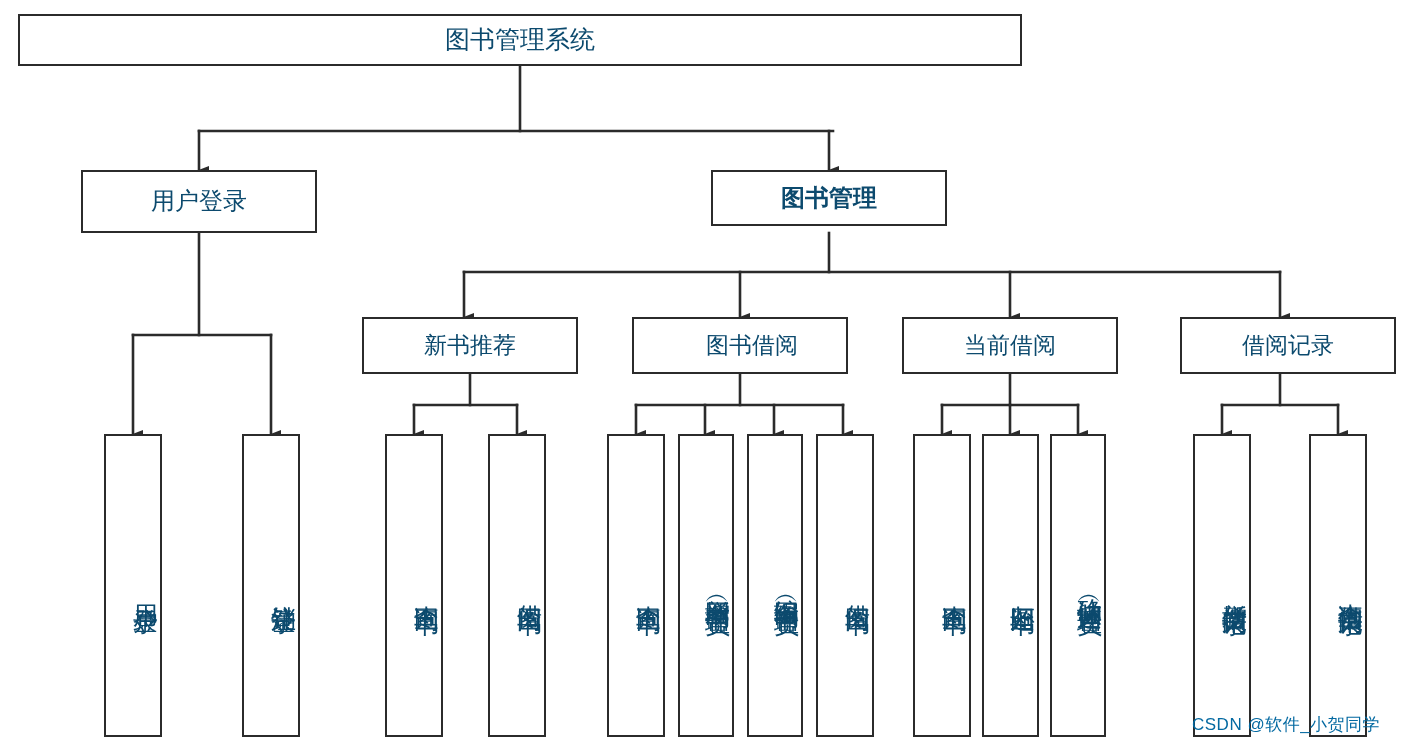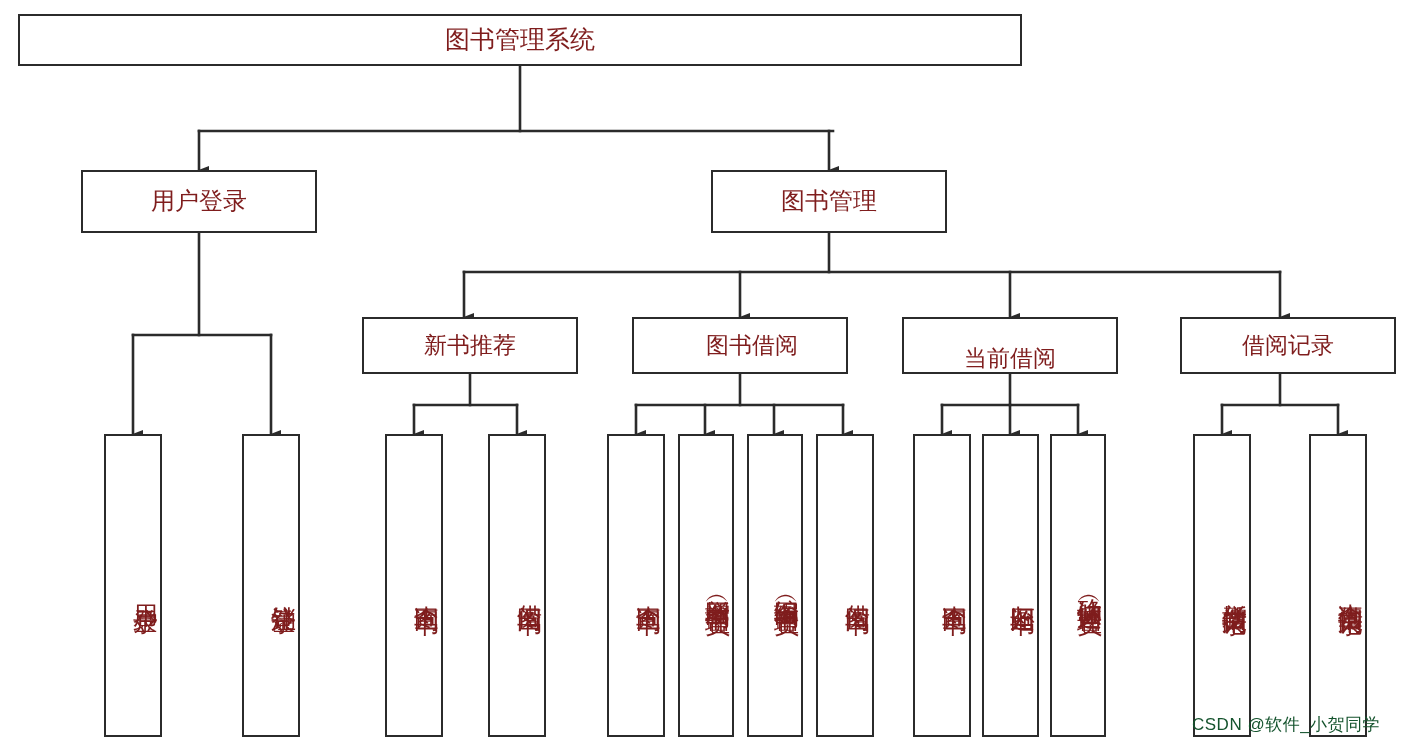--- a/index.html
+++ b/index.html
@@ -26,21 +26,21 @@
     pointer-events: none;
   }
   .node {
     position: absolute;
     box-sizing: border-box;
     background: #ffffff;
     border: 2px solid #2b2b2b;
     display: flex;
     align-items: center;
     justify-content: center;
-    color: #7f1d1d;
+    color: #0c4a6e;
     line-height: 1.18;
     text-align: center;
   }
   .node.root {
     font-size: 25px;
   }
   .node.lvl2 {
     font-size: 24px;
   }
   .node.lvl3 {
@@ -54,21 +54,21 @@
     align-items: flex-start;
     justify-content: center;
     padding-top: 6px;
   }
   .node.leaf.tall {
     align-items: flex-start;
     padding-top: 4px;
   }
   .watermark {
     position: absolute;
-    color: #14532d;
+    color: #0369a1;
     font-size: 17px;
     letter-spacing: 0.5px;
     white-space: nowrap;
     user-select: none;
   }
 </style>
 </head>
 <body>
 
 <div id="canvas">
@@ -123,31 +123,31 @@
     </g>
   </svg>
 
   <div class="node root" style="left:18px; top:14px; width:1004px; height:52px;">
     <span>图书管理系统</span>
   </div>
 
   <div class="node lvl2" style="left:81px; top:170px; width:236px; height:63px;">
     <span>用户登录</span>
   </div>
-  <div class="node lvl2" style="left:711px; top:170px; width:236px; height:63px;">
+  <div class="node lvl2" style="left:711px; top:170px; width:236px; height:56px;font-weight:bold;">
     <span>图书管理</span>
   </div>
 
   <div class="node lvl3" style="left:362px; top:317px; width:216px; height:57px;">
     <span>新书推荐</span>
   </div>
   <div class="node lvl3" style="left:632px; top:317px; width:216px; height:57px;padding-left:24px;">
     <span>图书借阅</span>
   </div>
-  <div class="node lvl3" style="left:902px; top:317px; width:216px; height:57px;align-items:flex-end;">
+  <div class="node lvl3" style="left:902px; top:317px; width:216px; height:57px;">
     <span>当前借阅</span>
   </div>
   <div class="node lvl3" style="left:1180px; top:317px; width:216px; height:57px;">
     <span>借阅记录</span>
   </div>
 
   <div class="node leaf" style="left:104px; top:434px; width:58px; height:303px;">
     <span>用户登录</span>
   </div>
   <div class="node leaf" style="left:242px; top:434px; width:58px; height:303px;">

